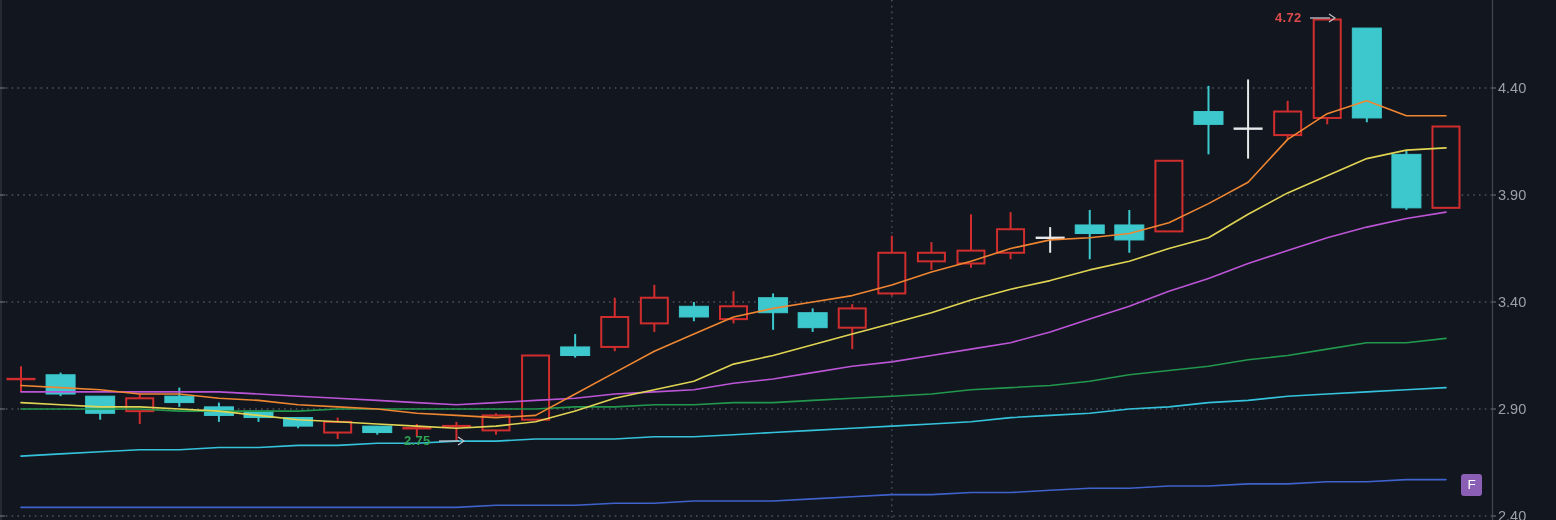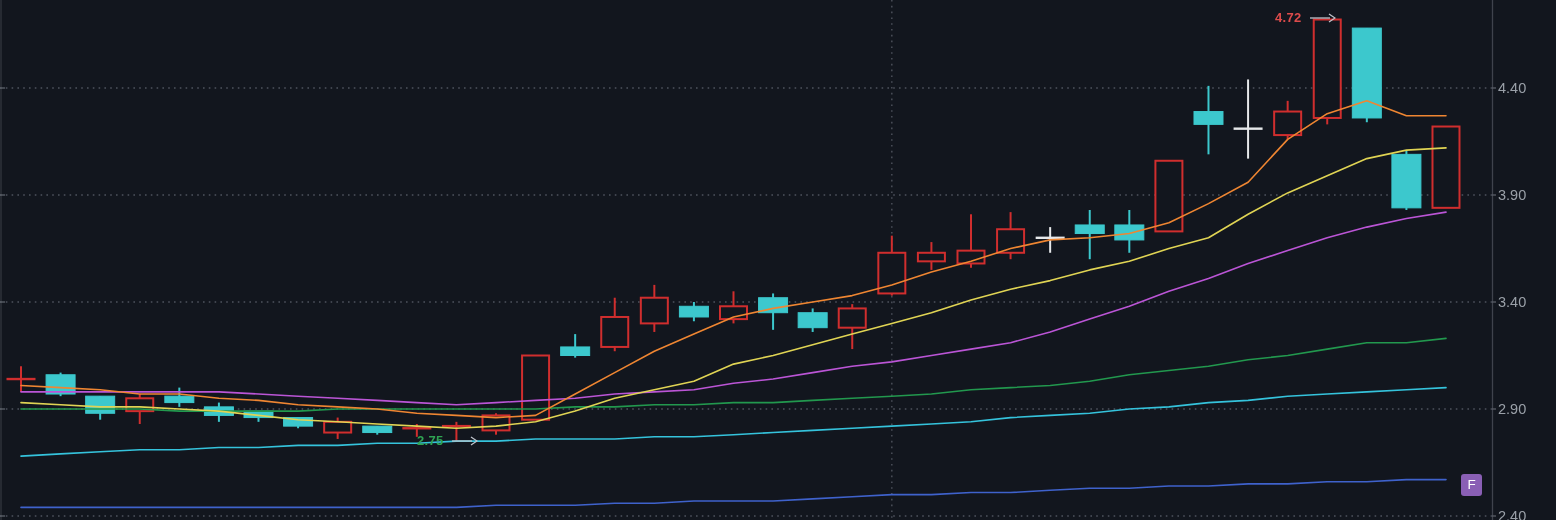--- a/index.html
+++ b/index.html
@@ -3,21 +3,21 @@
 <meta charset="utf-8">
 <style>
   html,body{margin:0;padding:0;background:#12161e;}
   body{width:1556px;height:520px;overflow:hidden;position:relative;
        font-family:"Liberation Sans",sans-serif;}
   .chart-wrap{position:absolute;inset:0;width:1556px;height:520px;background:#12161e;}
   svg{display:block;}
   .anno{position:absolute;display:flex;align-items:center;gap:8px;
         font-size:13px;font-weight:bold;letter-spacing:.3px;line-height:14px;}
   .anno-high{left:1275px;top:11px;color:#dc4b4b;}
-  .anno-low{left:417px;top:434px;color:#2fa352;}
+  .anno-low{left:404px;top:434px;color:#2fa352;}
   .anno svg{flex:0 0 auto;}
   .flag-badge{position:absolute;left:1461px;top:474px;width:21px;height:22px;
       background:#8a5fb5;color:#ffffff;border-radius:3px;font-size:13.5px;
       text-align:center;line-height:22px;cursor:pointer;}
 </style>
 </head>
 <body>
 
 <div class="chart-wrap">
   <svg id="chart" width="1556" height="520" viewBox="0 0 1556 520">

